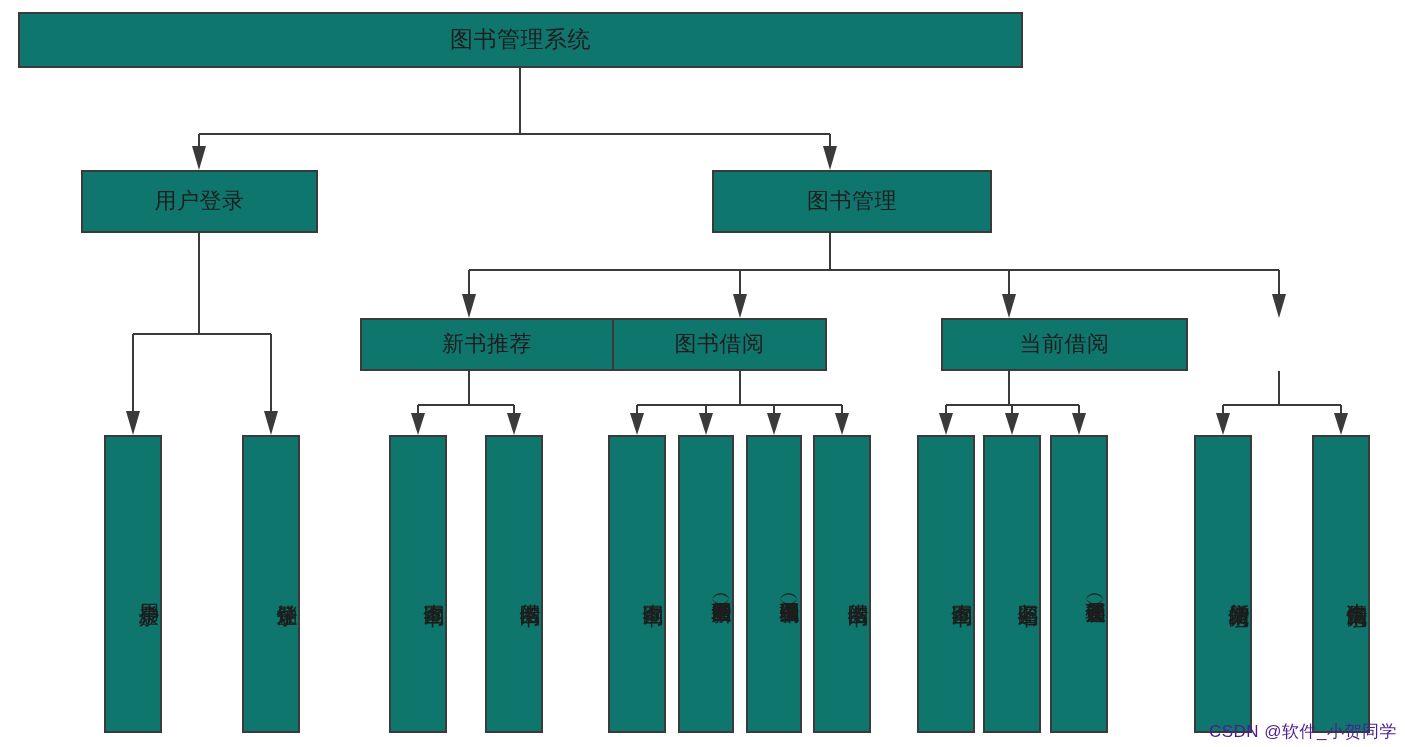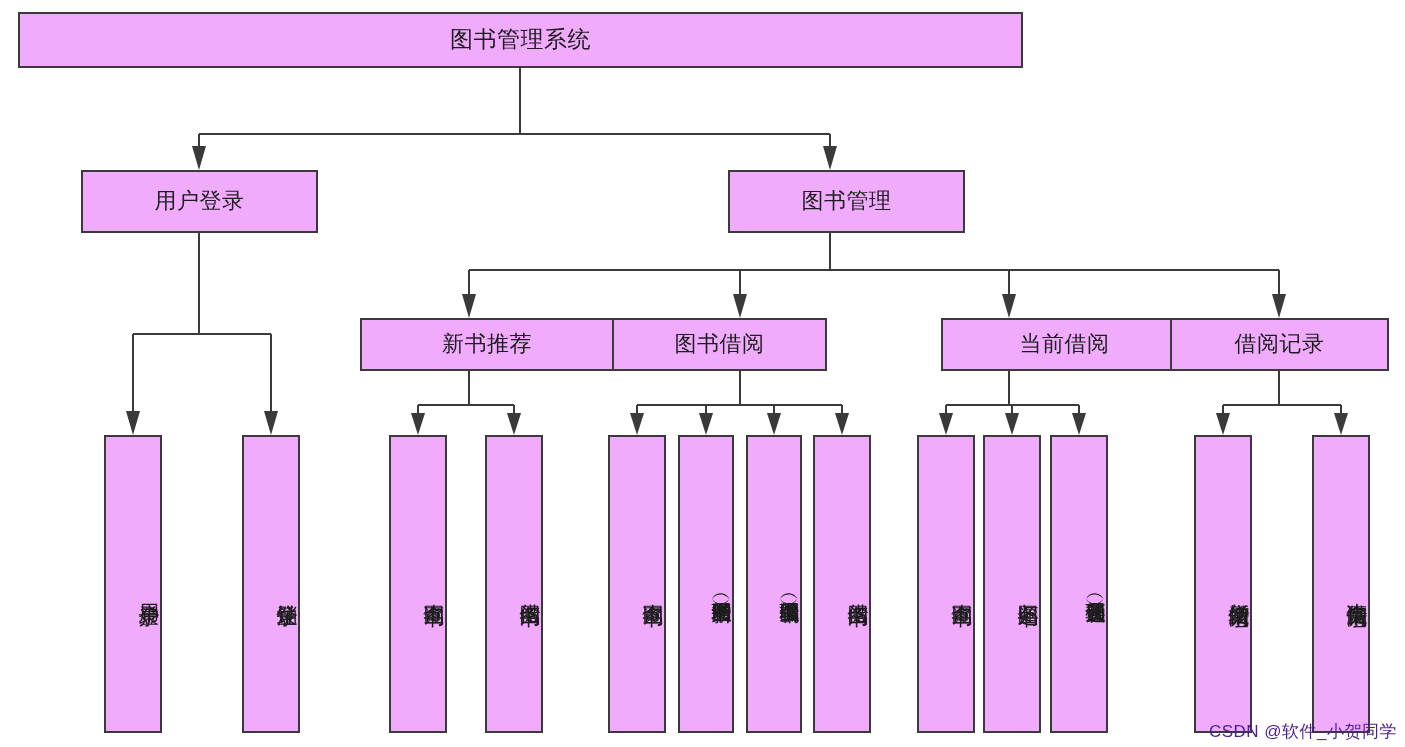--- a/index.html
+++ b/index.html
@@ -22,21 +22,21 @@
     left: 0;
     top: 0;
     width: 1405px;
     height: 747px;
     pointer-events: none;
   }
   .node {
     position: absolute;
     box-sizing: border-box;
     border: 2px solid #3a3a3a;
-    background: #f0abfc;
+    background: #0f766e;
     color: #1d1d1d;
     display: flex;
     align-items: center;
     justify-content: center;
     text-align: center;
   }
   .node.h {
     font-size: 22px;
     letter-spacing: 0.5px;
     line-height: 1.1;
@@ -125,26 +125,25 @@
       <line x1="1223" y1="405" x2="1341" y2="405" stroke="#3a3a3a" stroke-width="2.5" shape-rendering="crispEdges"></line>
       <line x1="1223" y1="405" x2="1223" y2="413" stroke="#3a3a3a" stroke-width="2.5" shape-rendering="crispEdges"></line>
       <path d="M 1216 413 L 1230 413 L 1223 435 Z" fill="#3a3a3a"></path>
       <line x1="1341" y1="405" x2="1341" y2="413" stroke="#3a3a3a" stroke-width="2.5" shape-rendering="crispEdges"></line>
       <path d="M 1334 413 L 1348 413 L 1341 435 Z" fill="#3a3a3a"></path>
     </svg>
 
   <div class="node root h" id="node-root" style="left: 18px; top: 12px; width: 1005px; height: 56px;">图书管理系统</div>
 
   <div class="node h" style="left: 81px; top: 170px; width: 237px; height: 63px;">用户登录</div>
-  <div class="node h" style="left: 712px; top: 170px; width: 237px; height: 63px; margin-left: 16px;">图书管理</div>
+  <div class="node h" style="left: 712px; top: 170px; width: 280px; height: 63px;">图书管理</div>
 
   <div class="node h" style="left: 360px; top: 318px; width: 254px; height: 53px;">新书推荐</div>
   <div class="node h" style="left: 612px; top: 318px; width: 215px; height: 53px;">图书借阅</div>
   <div class="node h" style="left: 941px; top: 318px; width: 247px; height: 53px;">当前借阅</div>
-  <div class="node h" style="left: 1170px; top: 318px; width: 219px; height: 53px;">借阅记录</div>
 
   <div id="leaf-host">
       <div class="node v" style="left: 104px; top: 435px; width: 58px; height: 298px;">用户登录</div>
       <div class="node v" style="left: 242px; top: 435px; width: 58px; height: 298px;">注销登录</div>
       <div class="node v" style="left: 389px; top: 435px; width: 58px; height: 298px;">查询图书</div>
       <div class="node v" style="left: 485px; top: 435px; width: 58px; height: 298px;">借阅图书</div>
       <div class="node v" style="left: 608px; top: 435px; width: 58px; height: 298px;">查询图书</div>
       <div class="node v tall" style="left: 678px; top: 435px; width: 56px; height: 298px;">新增图书（管理员）</div>
       <div class="node v tall" style="left: 746px; top: 435px; width: 56px; height: 298px;">编辑图书（管理员）</div>
       <div class="node v" style="left: 813px; top: 435px; width: 58px; height: 298px;">借阅图书</div>

